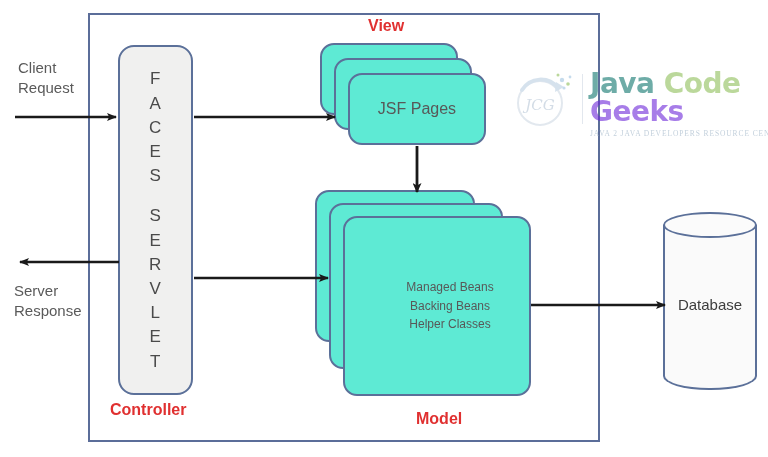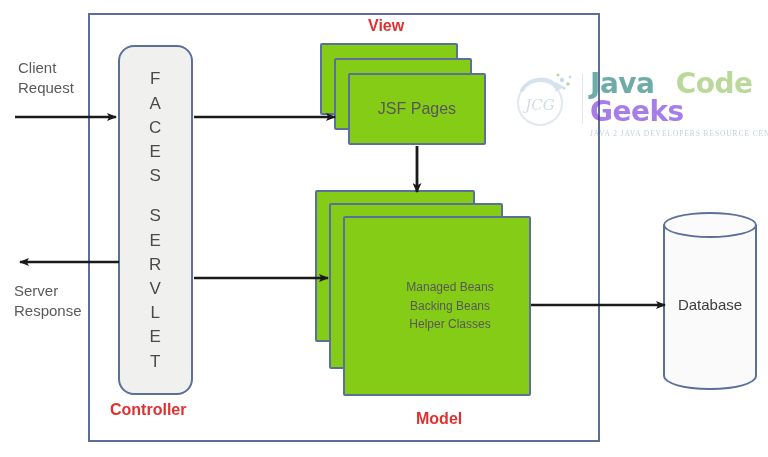--- a/index.html
+++ b/index.html
@@ -69,22 +69,22 @@
   }
 
   
   .stack {
     position: absolute;
   }
   .stack .card {
     position: absolute;
     box-sizing: border-box;
     border: 2px solid #5b7099;
-    border-radius: 2px;
-    background: #84cc16;
+    border-radius: 14px;
+    background: #5eead4;
   }
   .stack .card.front {
     display: flex;
     align-items: center;
     justify-content: center;
     text-align: center;
   }
 
   .jsf-stack { left: 320px; top: 43px; width: 170px; height: 108px; }
   .jsf-stack .c1 { left: 0px;  top: 0px;  width: 138px; height: 72px; }
@@ -209,21 +209,21 @@
     left: 78px; top: 6px;
   }
   .wm-title {
     font-family: "DejaVu Sans", sans-serif;
     font-weight: bold;
     font-size: 28px;
     letter-spacing: -0.5px;
     line-height: 1;
   }
   .wm-title .w-java { color: #0f766e; }
-  .wm-title .w-code { color: #8fbf5a; margin-left: 12px; }
+  .wm-title .w-code { color: #8fbf5a; }
   .wm-title .w-geeks { color: #6d28d9; }
   .wm-sub {
     margin-top: 3px;
     font-family: "Liberation Serif", serif;
     font-size: 7.5px;
     letter-spacing: 0.9px;
     color: #9ab0c4;
     white-space: nowrap;
   }
 </style>

